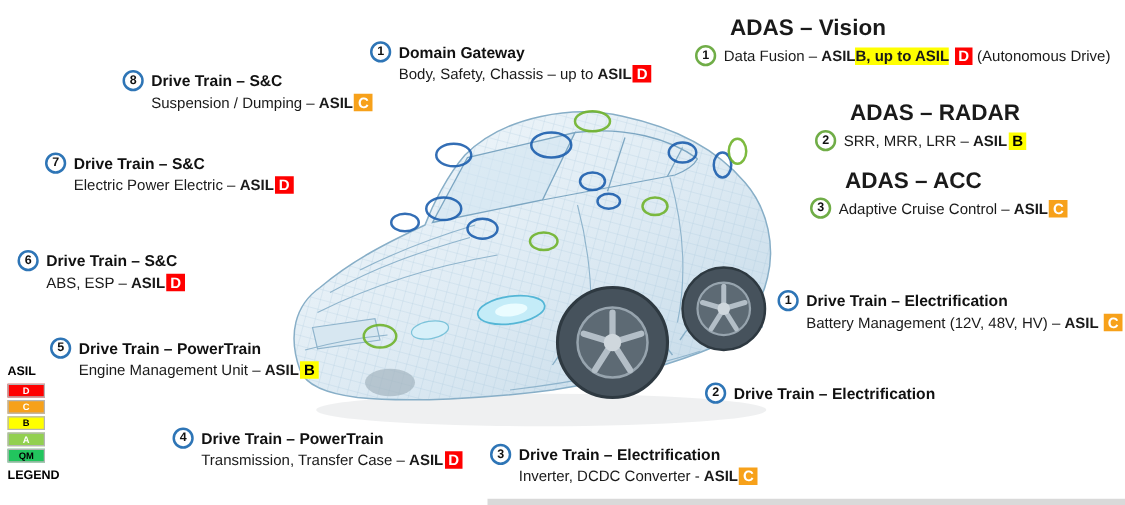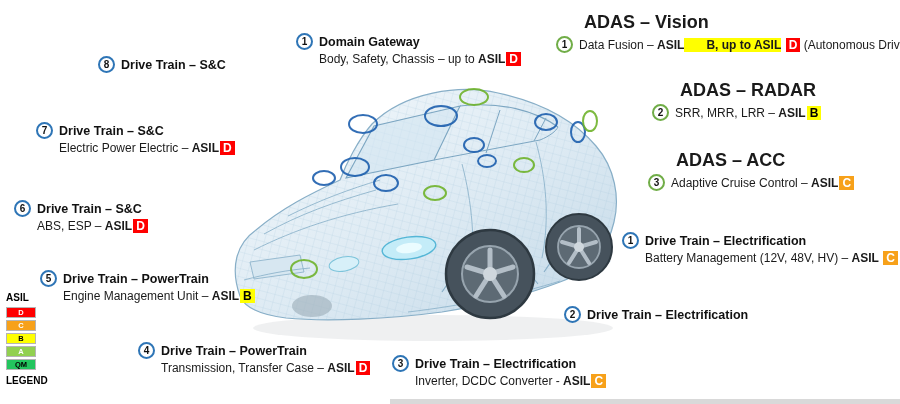--- a/index.html
+++ b/index.html
@@ -126,33 +126,33 @@
       <span class="num" style="border-color: rgb(46, 117, 182);">1</span>
       <span class="title">Domain Gateway</span>
     </div>
     <div class="line2"><span>Body, Safety, Chassis – up to </span><span style="font-weight: bold;">ASIL</span><span class="badge" style="background: rgb(255, 0, 0); color: rgb(255, 255, 255);">D</span></div>
   </div>
 
   <div class="callout adas" style="left:556px; top:12px;">
     <div class="title-row">ADAS – Vision</div>
     <div class="line2">
       <span class="num" style="border-color: rgb(112, 173, 71);">1</span>
-      <span><span>Data Fusion – </span><span style="font-weight: bold;">ASIL</span><span style="font-weight: bold; background: rgb(255, 255, 0); padding-left: 22px;">B, up to ASIL</span><span> </span><span class="badge" style="background: rgb(255, 0, 0); color: rgb(255, 255, 255);">D</span><span> (Autonomous Drive)</span></span>
+      <span><span>Data Fusion – </span><span style="font-weight: bold;">ASIL</span><span style="font-weight: bold; background: rgb(255, 255, 0);">B, up to ASIL</span><span> </span><span class="badge" style="background: rgb(255, 0, 0); color: rgb(255, 255, 255);">D</span><span> (Autonomous Drive)</span></span>
     </div>
   </div>
 
   <div class="callout adas" style="left:652px; top:80px;">
     <div class="title-row">ADAS – RADAR</div>
     <div class="line2">
       <span class="num" style="border-color: rgb(112, 173, 71);">2</span>
       <span><span>SRR, MRR, LRR – </span><span style="font-weight: bold;">ASIL</span><span class="badge" style="background: rgb(255, 255, 0); color: rgb(0, 0, 0);">B</span></span>
     </div>
   </div>
 
-  <div class="callout adas" style="left:648px; top:150px;">
+  <div class="callout adas" style="left:648px; top:134px;">
     <div class="title-row">ADAS – ACC</div>
     <div class="line2">
       <span class="num" style="border-color: rgb(112, 173, 71);">3</span>
       <span><span>Adaptive Cruise Control – </span><span style="font-weight: bold;">ASIL</span><span class="badge" style="background: rgb(247, 161, 26); color: rgb(255, 255, 255);">C</span></span>
     </div>
   </div>
 
   <div class="callout" style="left:622px; top:232px;">
     <div class="line1">
       <span class="num" style="border-color: rgb(46, 117, 182);">1</span>
@@ -206,20 +206,21 @@
       <span class="title">Drive Train – S&amp;C</span>
     </div>
     <div class="line2"><span>Electric Power Electric – </span><span style="font-weight: bold;">ASIL</span><span class="badge" style="background: rgb(255, 0, 0); color: rgb(255, 255, 255);">D</span></div>
   </div>
 
   <div class="callout" style="left:98px; top:56px;">
     <div class="line1">
       <span class="num" style="border-color: rgb(46, 117, 182);">8</span>
       <span class="title">Drive Train – S&amp;C</span>
     </div>
+    <div class="line2"><span>Suspension / Dumping – </span><span style="font-weight: bold;">ASIL</span><span class="badge" style="background: rgb(247, 161, 26); color: rgb(255, 255, 255);">C</span></div>
   </div>
 
   <div class="legend">
     <div class="legend-title">ASIL</div>
     <div>
         <div class="legend-box" style="background: rgb(255, 0, 0); color: rgb(255, 255, 255);">D</div>
         <div class="legend-box" style="background: rgb(247, 161, 26); color: rgb(255, 255, 255);">C</div>
         <div class="legend-box" style="background: rgb(255, 255, 0); color: rgb(0, 0, 0);">B</div>
         <div class="legend-box" style="background: rgb(146, 208, 80); color: rgb(255, 255, 255);">A</div>
         <div class="legend-box" style="background: #22c55e; color: rgb(0, 0, 0);">QM</div>

